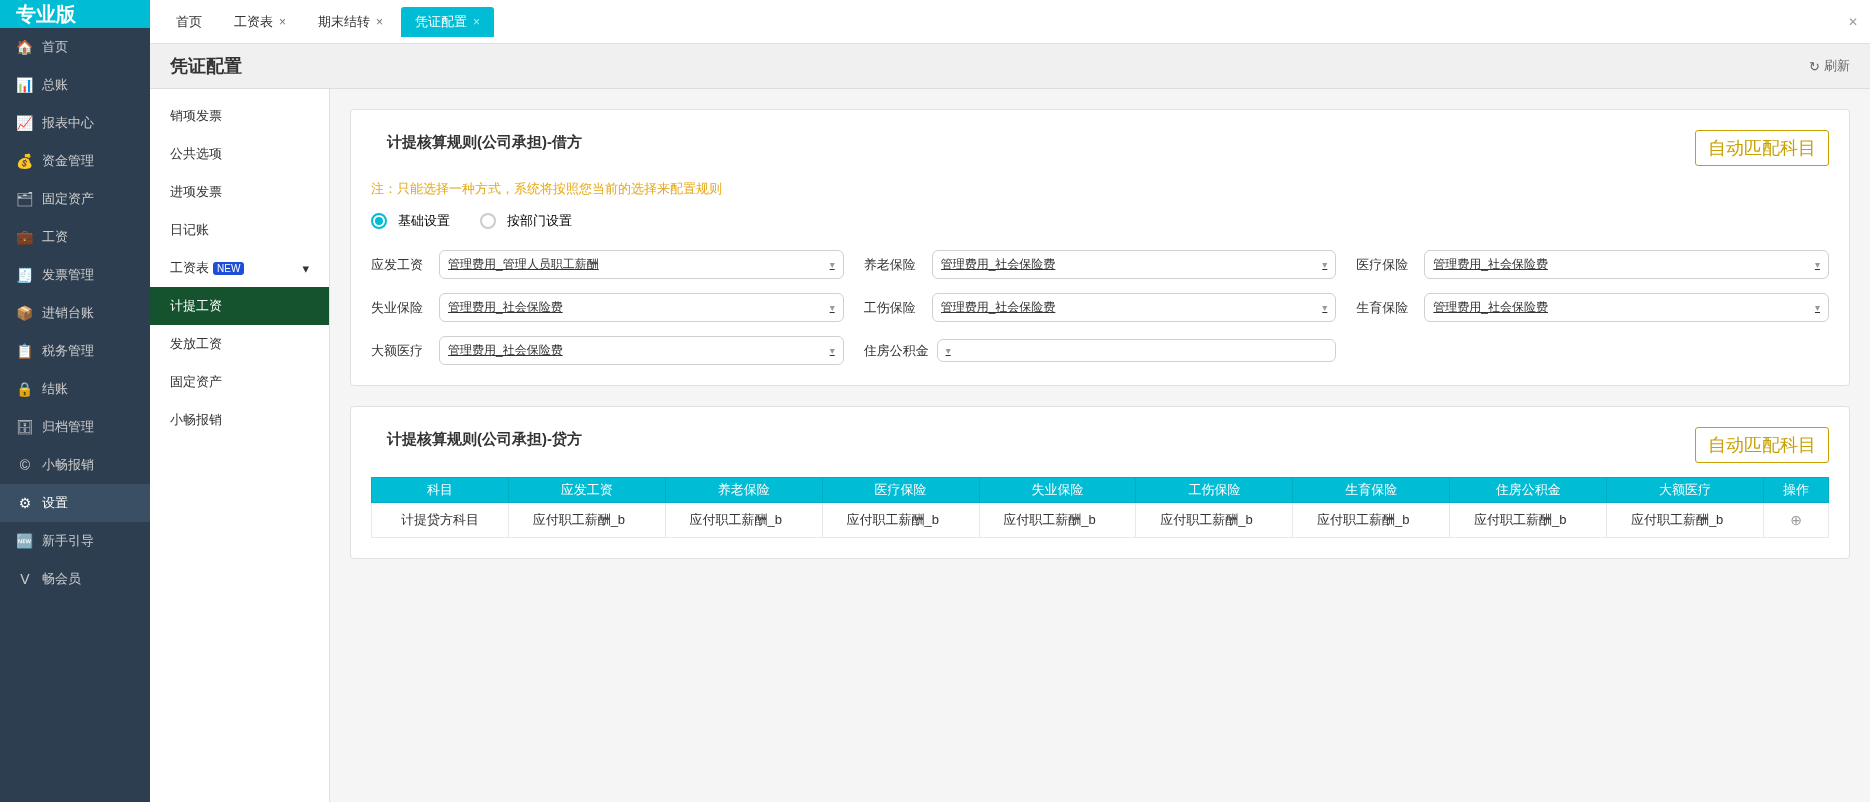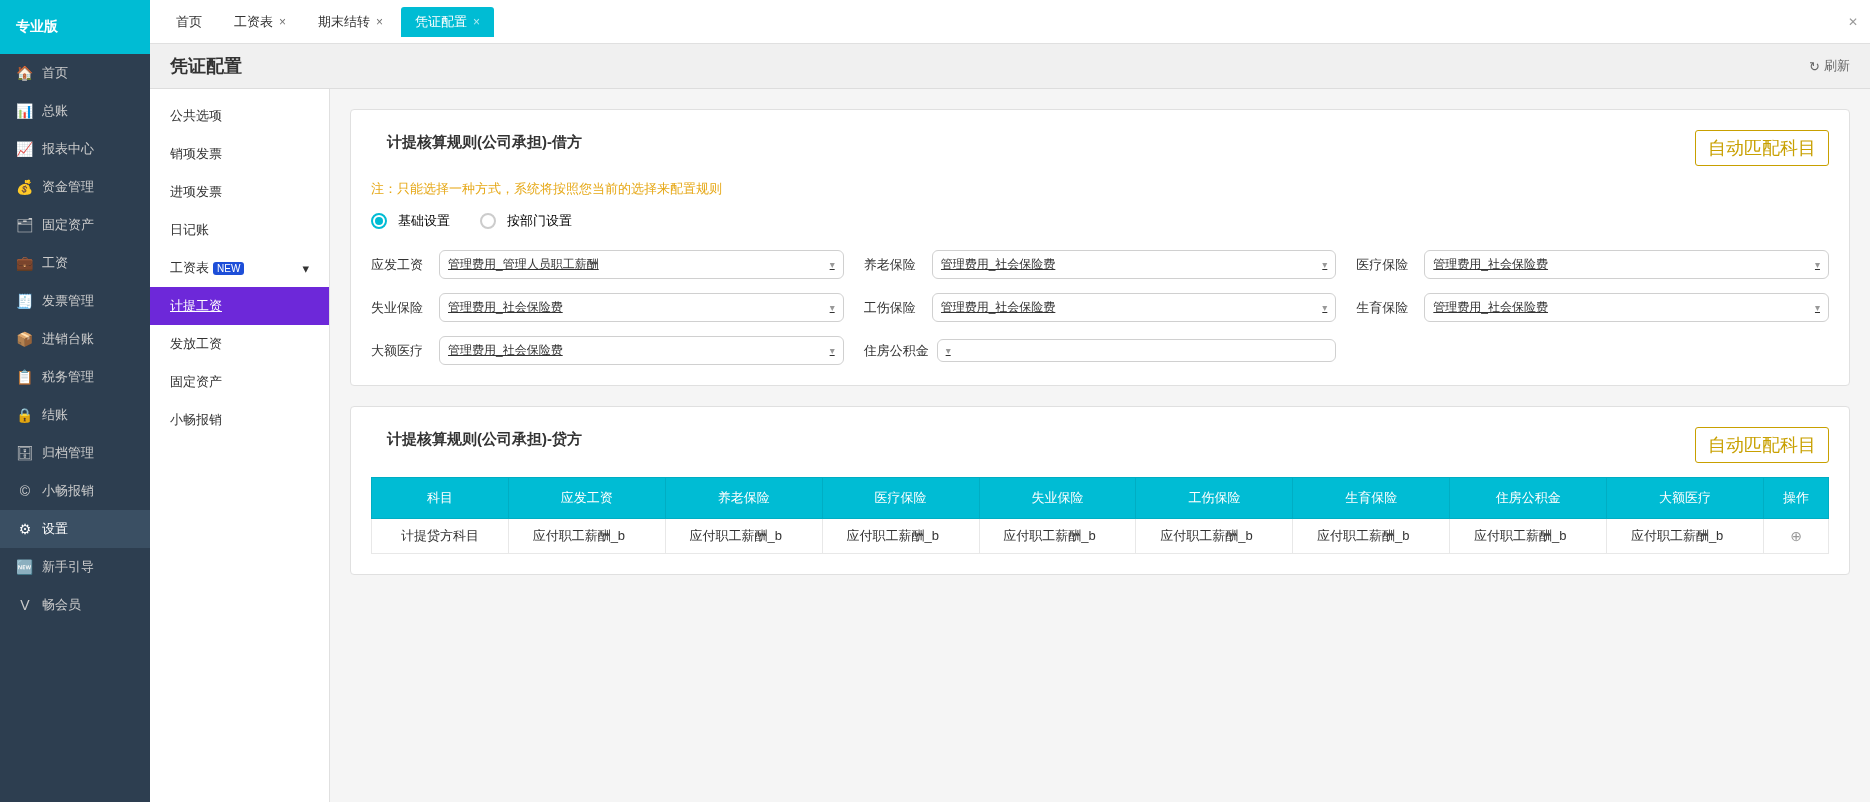--- a/index.html
+++ b/index.html
@@ -11,24 +11,24 @@
       background: #2d3e50;
       color: #ccc;
       flex-shrink: 0;
       display: flex;
       flex-direction: column;
       height: 100%;
     }
     .sidebar-brand {
       background: #00bcd4;
       color: #fff;
-      font-size: 14px;
+      font-size: 20px;
       font-weight: bold;
       padding: 0 16px;
-      height: 54px;
+      height: 28px;
       display: flex;
       align-items: center;
     }
     .sidebar-item {
       display: flex;
       align-items: center;
       padding: 10px 16px;
       cursor: pointer;
       color: #ccc;
       font-size: 13px;
@@ -117,21 +117,21 @@
     }
     .left-nav-item {
       padding: 10px 20px;
       font-size: 13px;
       color: #333;
       cursor: pointer;
       display: flex;
       align-items: center;
       justify-content: space-between;
     }
-    .left-nav-item.active { background: #6d28d9; color: #fff; text-decoration: underline; }
+    .left-nav-item.active { background: #14532d; color: #fff; }
     .left-nav-item .new-badge {
       background: #1d4ed8;
       color: #fff;
       font-size: 10px;
       padding: 1px 4px;
       border-radius: 3px;
       margin-left: 4px;
     }
 
     
@@ -264,21 +264,21 @@
 
     
     .data-table {
       width: 100%;
       border-collapse: collapse;
       font-size: 13px;
     }
     .data-table th {
       background: #00bcd4;
       color: #fff;
-      padding: 11px 10px;
+      padding: 3px 10px;
       text-align: center;
       font-weight: normal;
       border: 1px solid #00adc3;
       margin-left: 23px;
     }
     .data-table td {
       padding: 8px 10px;
       border: 1px solid #e8e8e8;
       text-align: center;
       color: #333;
@@ -398,24 +398,24 @@
       <span>↻</span>
       <span>刷新</span>
     </span>
   </div>
 
   <div class="content-area">
 
     <div class="left-nav">
       <div id="left-nav-items">
           <div class="left-nav-item">
+            <span>销项发票</span>
+          </div>
+          <div class="left-nav-item">
             <span>公共选项</span>
-          </div>
-          <div class="left-nav-item">
-            <span>销项发票</span>
           </div>
           <div class="left-nav-item">
             <span>进项发票</span>
           </div>
           <div class="left-nav-item">
             <span>日记账</span>
           </div>
           <div class="left-nav-item">
             <span>工资表</span>
             <span class="new-badge">NEW</span>

